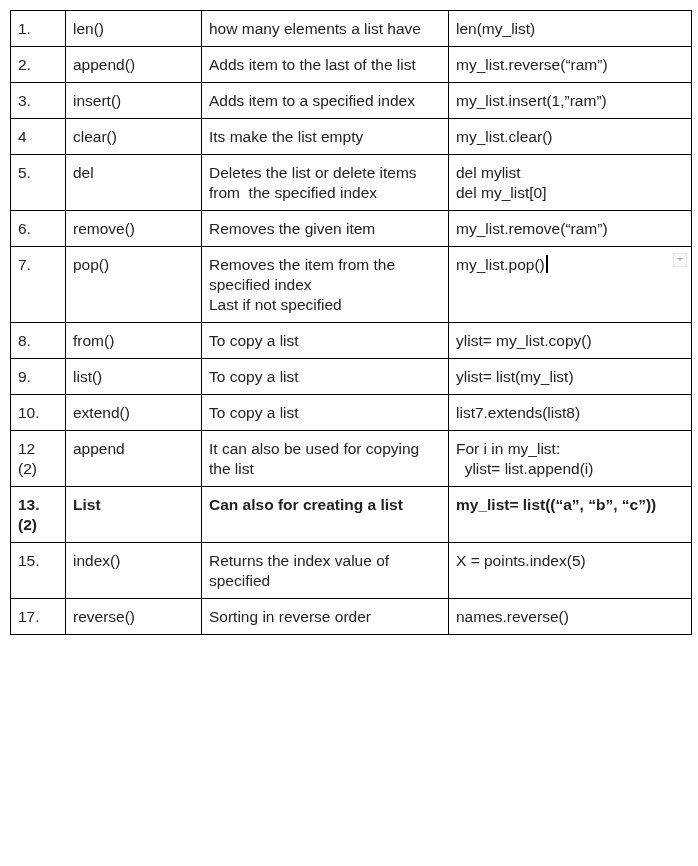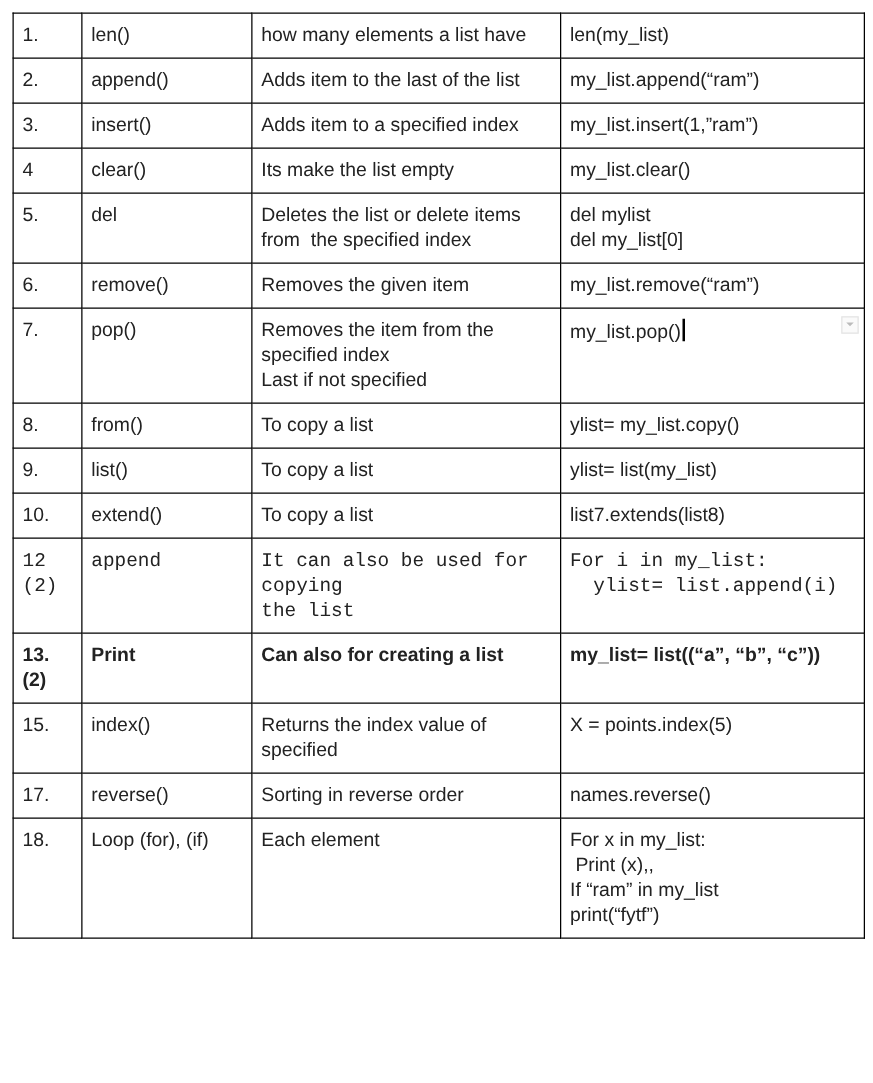--- a/index.html
+++ b/index.html
@@ -27,21 +27,21 @@
       <tr style="height: 36px;">
         <td><span>1.</span></td>
         <td><span>len()</span></td>
         <td><span>how many elements a list have</span></td>
         <td class="code"><span>len(my_list)</span></td>
       </tr>
       <tr style="height: 36px;">
         <td><span>2.</span></td>
         <td><span>append()</span></td>
         <td><span>Adds item to the last of the list</span></td>
-        <td class="code"><span>my_list.append(“ram”)</span></td>
+        <td class="code"><span>my_list.reverse(“ram”)</span></td>
       </tr>
       <tr style="height: 36px;">
         <td><span>3.</span></td>
         <td><span>insert()</span></td>
         <td><span>Adds item to a specified index</span></td>
         <td class="code"><span>my_list.insert(1,”ram”)</span></td>
       </tr>
       <tr style="height: 36px;">
         <td><span>4</span></td>
         <td><span>clear()</span></td>
@@ -81,52 +81,43 @@
         <td><span>list()</span></td>
         <td><span>To copy a list</span></td>
         <td class="code"><span>ylist= list(my_list)</span></td>
       </tr>
       <tr style="height: 36px;">
         <td><span>10.</span></td>
         <td><span>extend()</span></td>
         <td><span>To copy a list</span></td>
         <td class="code"><span>list7.extends(list8)</span></td>
       </tr>
-      <tr style="height: 56px; font-family: Liberation Mono, monospace;">
+      <tr style="height: 56px;">
         <td><span>12
 (2)</span></td>
         <td><span>append</span></td>
         <td><span>It can also be used for copying
 the list</span></td>
         <td class="code"><span>For i in my_list:
   ylist= list.append(i)</span></td>
       </tr>
       <tr style="height: 56px; font-weight: bold;">
         <td><span>13.
 (2)</span></td>
-        <td><span>Print</span></td>
+        <td><span>List</span></td>
         <td><span>Can also for creating a list</span></td>
         <td class="code"><span>my_list= list((“a”, “b”, “c”))</span></td>
       </tr>
       <tr style="height: 56px;">
         <td><span>15.</span></td>
         <td><span>index()</span></td>
         <td><span>Returns the index value of
 specified</span></td>
         <td class="code"><span>X = points.index(5)</span></td>
       </tr>
       <tr style="height: 36px;">
         <td><span>17.</span></td>
         <td><span>reverse()</span></td>
         <td><span>Sorting in reverse order</span></td>
         <td class="code"><span>names.reverse()</span></td>
       </tr>
-      <tr style="height: 96px;">
-        <td><span>18.</span></td>
-        <td><span>Loop (for), (if)</span></td>
-        <td><span>Each element</span></td>
-        <td class="code"><span>For x in my_list:
- Print (x),,
-If “ram” in my_list
-print(“fytf”)</span></td>
-      </tr>
     </tbody>
 </table>
 
 </body></html>

